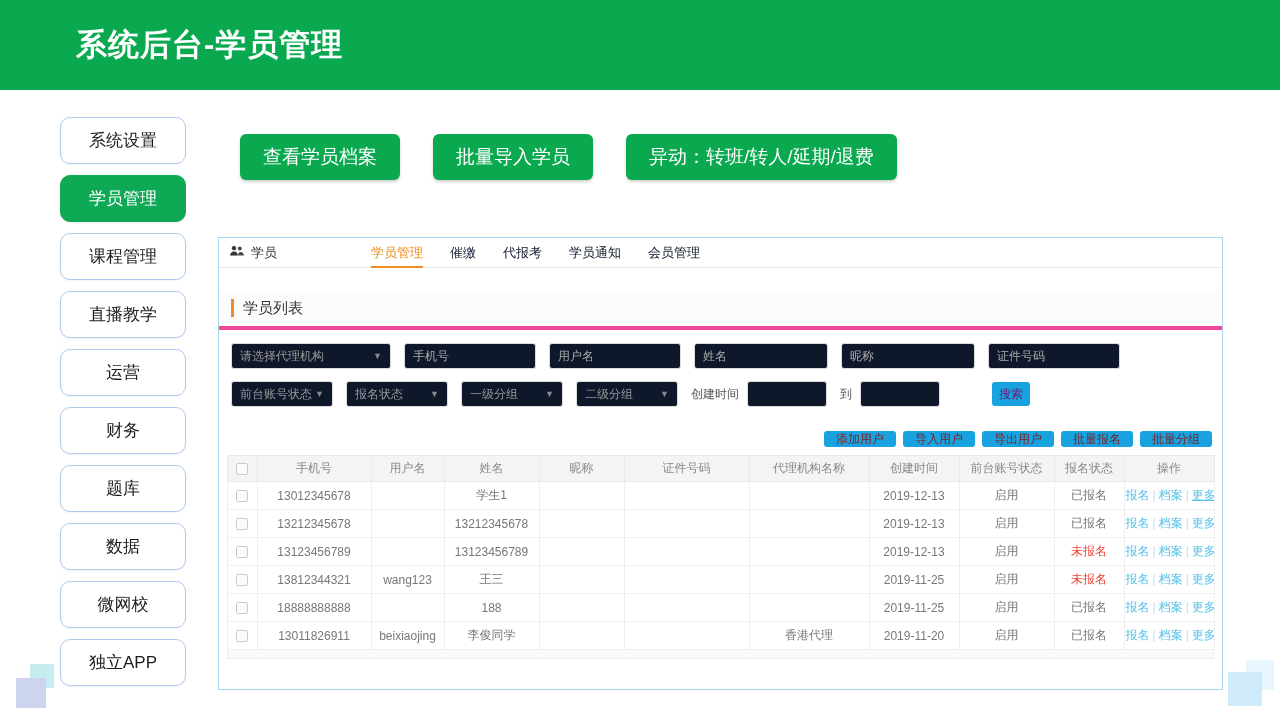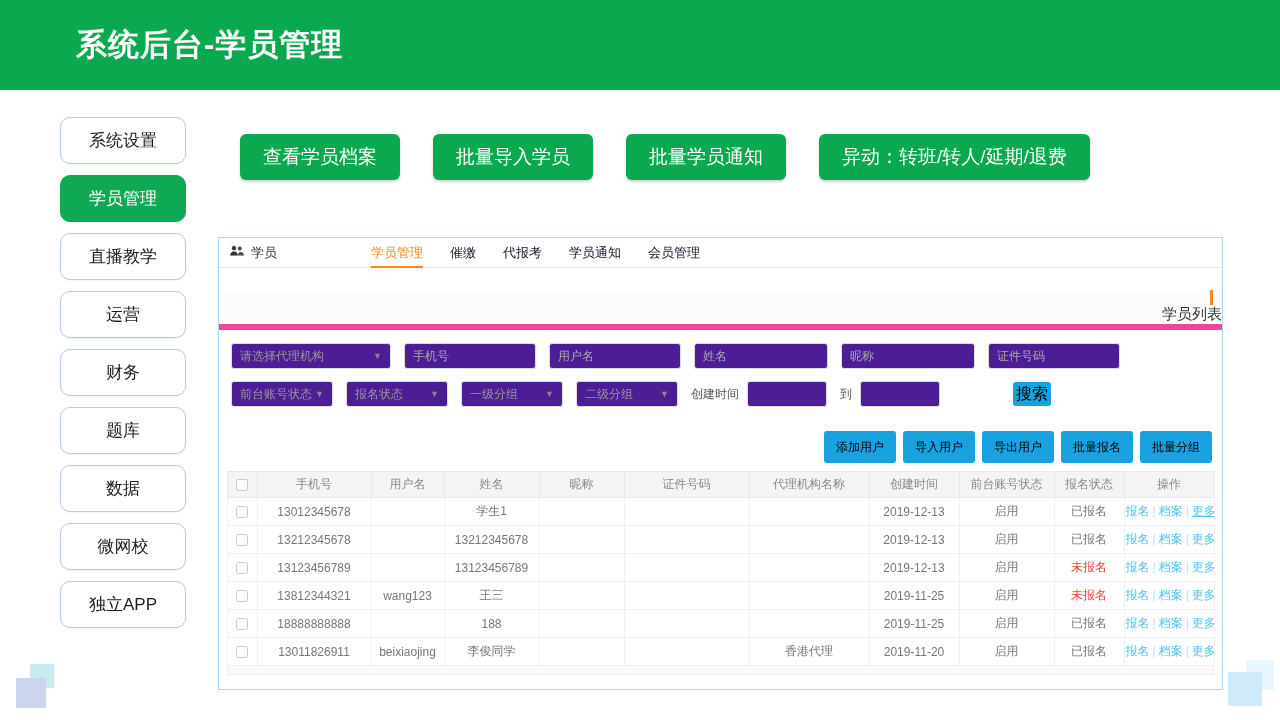--- a/index.html
+++ b/index.html
@@ -29,42 +29,42 @@
   .panel { position:absolute; left:218px; top:237px; width:1005px; height:453px;
     background:#fff; border:1px solid #a9d9ef; }
 
   .tabs-row { height:30px; border-bottom:1px solid #e8e8e8; display:flex;
     align-items:center; padding-left:10px; }
   .module { display:flex; align-items:center; gap:6px; font-size:13px; color:#333; width:130px; }
   .tabs { display:flex; height:30px; margin-left:12px; }
   .tab { font-size:13px; color:#0f172a; margin-right:27px; height:30px; line-height:29px; cursor:pointer; }
   .tab.active { color:#f08c1f; border-bottom:2px solid #f08c1f; }
 
-  .section-head { margin-top:22px; height:40px; border-bottom:6px solid #ec4899;
-    background:#fcfcfc; display:flex; align-items:flex-end; padding-left:12px;flex-direction:column; }
+  .section-head { margin-top:22px; height:40px; border-bottom:4px solid #ec4899;
+    background:#fcfcfc; display:flex; align-items:center; padding-left:12px; }
   .orange-bar { width:3px; height:18px; background:#f08c1f; margin-right:9px; }
   .section-title { font-size:15px; color:#333; font-weight:normal; margin:0; }
 
   .filters { padding:13px 12px 0; }
   .filter-row { display:flex; align-items:center; margin-bottom:12px; }
   .fselect, .finput { height:26px; border:1px solid #ddd; border-radius:3px;
-    background:#4c1d95; font-size:12px; color:#999; padding:0 8px; margin-right:13px; }
+    background:#0f172a; font-size:12px; color:#999; padding:0 8px; margin-right:13px; }
   .fselect { display:flex; align-items:center; justify-content:space-between; cursor:pointer; }
   .caret { font-size:9px; color:#888; }
   .finput { font-family:"Liberation Sans", sans-serif; }
   .finput::placeholder { color:#aaa; }
   .w160{width:160px} .w132{width:132px} .w134{width:134px} .w102{width:102px} .w80{width:80px}
   .flabel { font-size:12px; color:#555; margin-right:8px; white-space:nowrap; }
   .to-label { margin:0 8px 0 0; }
-  .search-btn { width:38px; height:24px; background:#18a3e0; color:#000000; font-size:16px;
+  .search-btn { width:38px; height:24px; background:#18a3e0; color:#701a75; font-size:12px;
     border-radius:3px; display:flex; align-items:center; justify-content:center;
-    margin-left:60px; cursor:pointer; }
+    margin-left:39px; cursor:pointer; }
 
   .bulk-row { display:flex; justify-content:flex-end; gap:7px; padding:12px 10px 8px; }
-  .bulk-btn { height:32px; padding:0 12px; background:#18a3e0; color:#000000; font-size:12px;
+  .bulk-btn { height:16px; padding:0 12px; background:#18a3e0; color:#7f1d1d; font-size:12px;
     border-radius:3px; display:flex; align-items:center; cursor:pointer; white-space:nowrap; }
 
   table.data-table { width:987px; margin:0 auto; border-collapse:collapse;
     table-layout:fixed; font-size:12px; color:#777; }
   .data-table th { background:#f4f4f4; color:#888; font-weight:normal; height:26px;
     border:1px solid #e9e9e9; overflow:hidden; white-space:nowrap; }
   .data-table td { height:28px; text-align:center; border:1px solid #efefef;
     background:#fff; overflow:hidden; white-space:nowrap; }
   .col-cb{width:30px} .col-phone{width:114px} .col-user{width:73px} .col-name{width:95px}
   .col-nick{width:85px} .col-id{width:125px} .col-agency{width:120px} .col-created{width:90px}
@@ -95,33 +95,33 @@
 </head>
 <body>
 
 <header class="app-header">
   <h1 class="app-title">系统后台-学员管理</h1>
 </header>
 
 <nav class="sidebar">
   <div class="side-btn">系统设置</div>
   <div class="side-btn active">学员管理</div>
+  <div class="side-btn">课程管理</div>
   <div class="side-btn">直播教学</div>
   <div class="side-btn">运营</div>
   <div class="side-btn">财务</div>
   <div class="side-btn">题库</div>
   <div class="side-btn">数据</div>
   <div class="side-btn">微网校</div>
   <div class="side-btn">独立APP</div>
 </nav>
 
 <div class="quick-actions">
   <div class="qa-btn">查看学员档案</div>
   <div class="qa-btn">批量导入学员</div>
-  <div class="qa-btn">批量学员通知</div>
   <div class="qa-btn">异动：转班/转人/延期/退费</div>
 </div>
 
 <section class="panel">
 
   <div class="tabs-row">
     <div class="module">
       <span>
         <svg width="16" height="12" viewBox="0 0 16 12">
           <path fill="#4a4a4a" d="M10.8 1.6a2 2 0 1 1 0 4 2 2 0 0 1 0-4zM8.6 10.6c.2-2.3 1.5-3.7 3.2-3.7s3 1.4 3.2 3.7z"></path>

